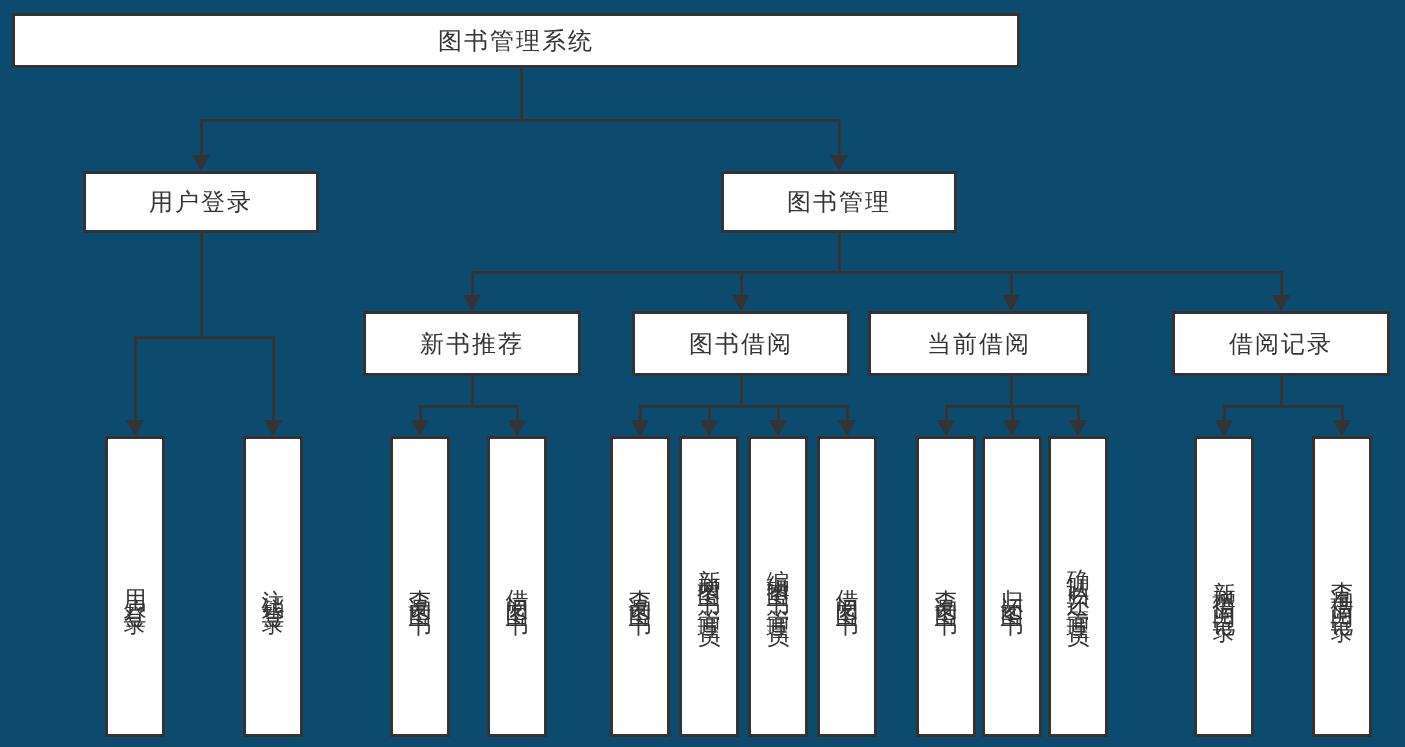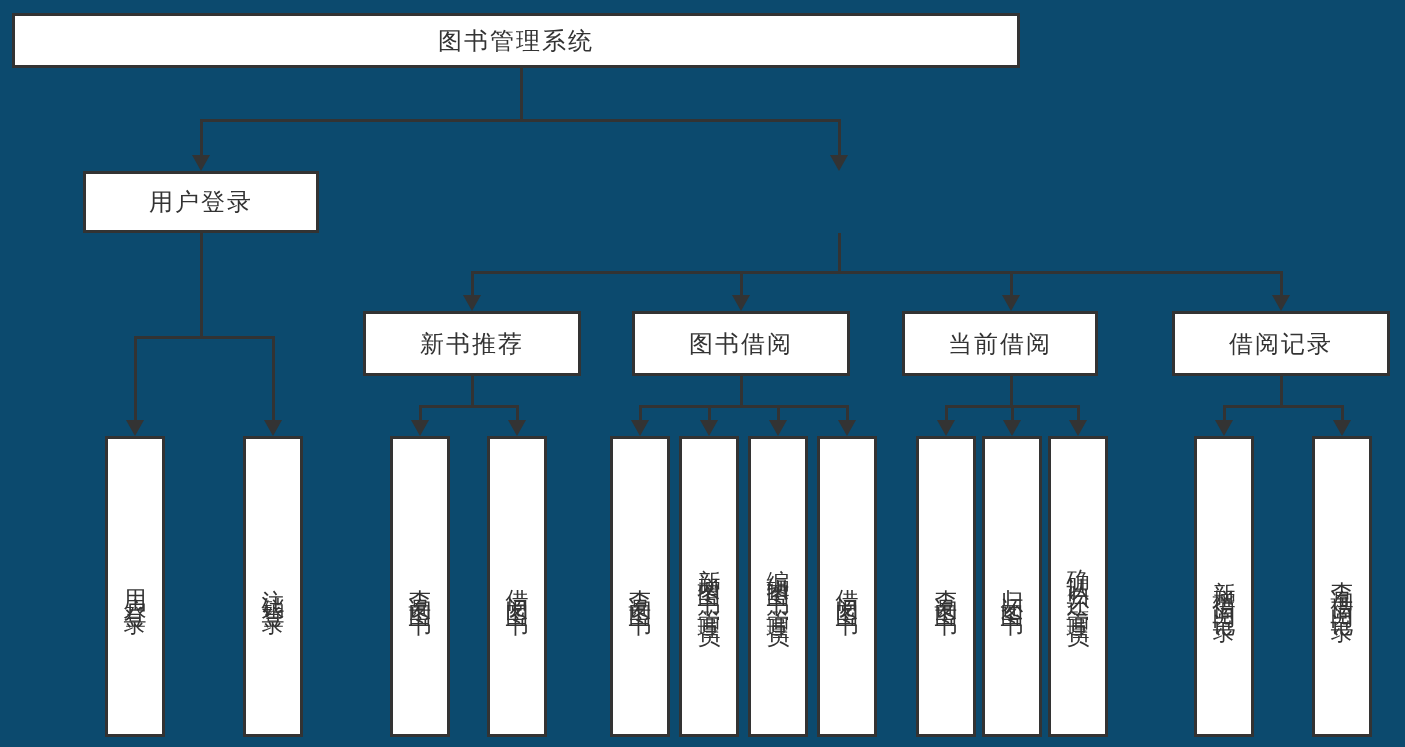--- a/index.html
+++ b/index.html
@@ -40,20 +40,21 @@
   <div class="box" style="left:12px;top:13px;width:1008px;height:55px;">图书管理系统</div>
 
   <div class="vline" style="left:520px;top:68px;height:54px;"></div>
   <div class="hline" style="left:200px;top:119px;width:641px;"></div>
   <div class="vline" style="left:200px;top:122px;height:34px;"></div>
   <div class="arrow" style="left:192px;top:155px;"></div>
   <div class="vline" style="left:838px;top:122px;height:34px;"></div>
   <div class="arrow" style="left:830px;top:155px;"></div>
 
   <div class="box" style="left:83px;top:171px;width:236px;height:62px;">用户登录</div>
+  <div class="box" style="left:721px;top:171px;width:236px;height:62px;">图书管理</div>
 
   <div class="vline" style="left:200px;top:233px;height:106px;"></div>
   <div class="hline" style="left:134px;top:336px;width:141px;"></div>
   <div class="vline" style="left:134px;top:339px;height:83px;"></div>
   <div class="arrow" style="left:126px;top:420px;"></div>
   <div class="vline" style="left:272px;top:339px;height:83px;"></div>
   <div class="arrow" style="left:264px;top:420px;"></div>
 
   <div class="vline" style="left:838px;top:233px;height:41px;"></div>
   <div class="hline" style="left:471px;top:271px;width:812px;"></div>
@@ -61,21 +62,21 @@
   <div class="arrow" style="left:463px;top:295px;"></div>
   <div class="vline" style="left:740px;top:274px;height:22px;"></div>
   <div class="arrow" style="left:732px;top:295px;"></div>
   <div class="vline" style="left:1010px;top:274px;height:22px;"></div>
   <div class="arrow" style="left:1002px;top:295px;"></div>
   <div class="vline" style="left:1280px;top:274px;height:22px;"></div>
   <div class="arrow" style="left:1272px;top:295px;"></div>
 
   <div class="box" style="left:363px;top:311px;width:218px;height:65px;">新书推荐</div>
   <div class="box" style="left:632px;top:311px;width:218px;height:65px;">图书借阅</div>
-  <div class="box" style="left:902px;top:311px;width:196px;height:65px;">当前借阅</div>
+  <div class="box" style="left:868px;top:311px;width:222px;height:65px;">当前借阅</div>
   <div class="box" style="left:1172px;top:311px;width:218px;height:65px;">借阅记录</div>
 
   <div class="vline" style="left:471px;top:376px;height:32px;"></div>
   <div class="hline" style="left:419px;top:405px;width:100px;"></div>
   <div class="vline" style="left:740px;top:376px;height:32px;"></div>
   <div class="hline" style="left:639px;top:405px;width:210px;"></div>
   <div class="vline" style="left:1010px;top:376px;height:32px;"></div>
   <div class="hline" style="left:945px;top:405px;width:135px;"></div>
   <div class="vline" style="left:1280px;top:376px;height:32px;"></div>
   <div class="hline" style="left:1223px;top:405px;width:121px;"></div>

